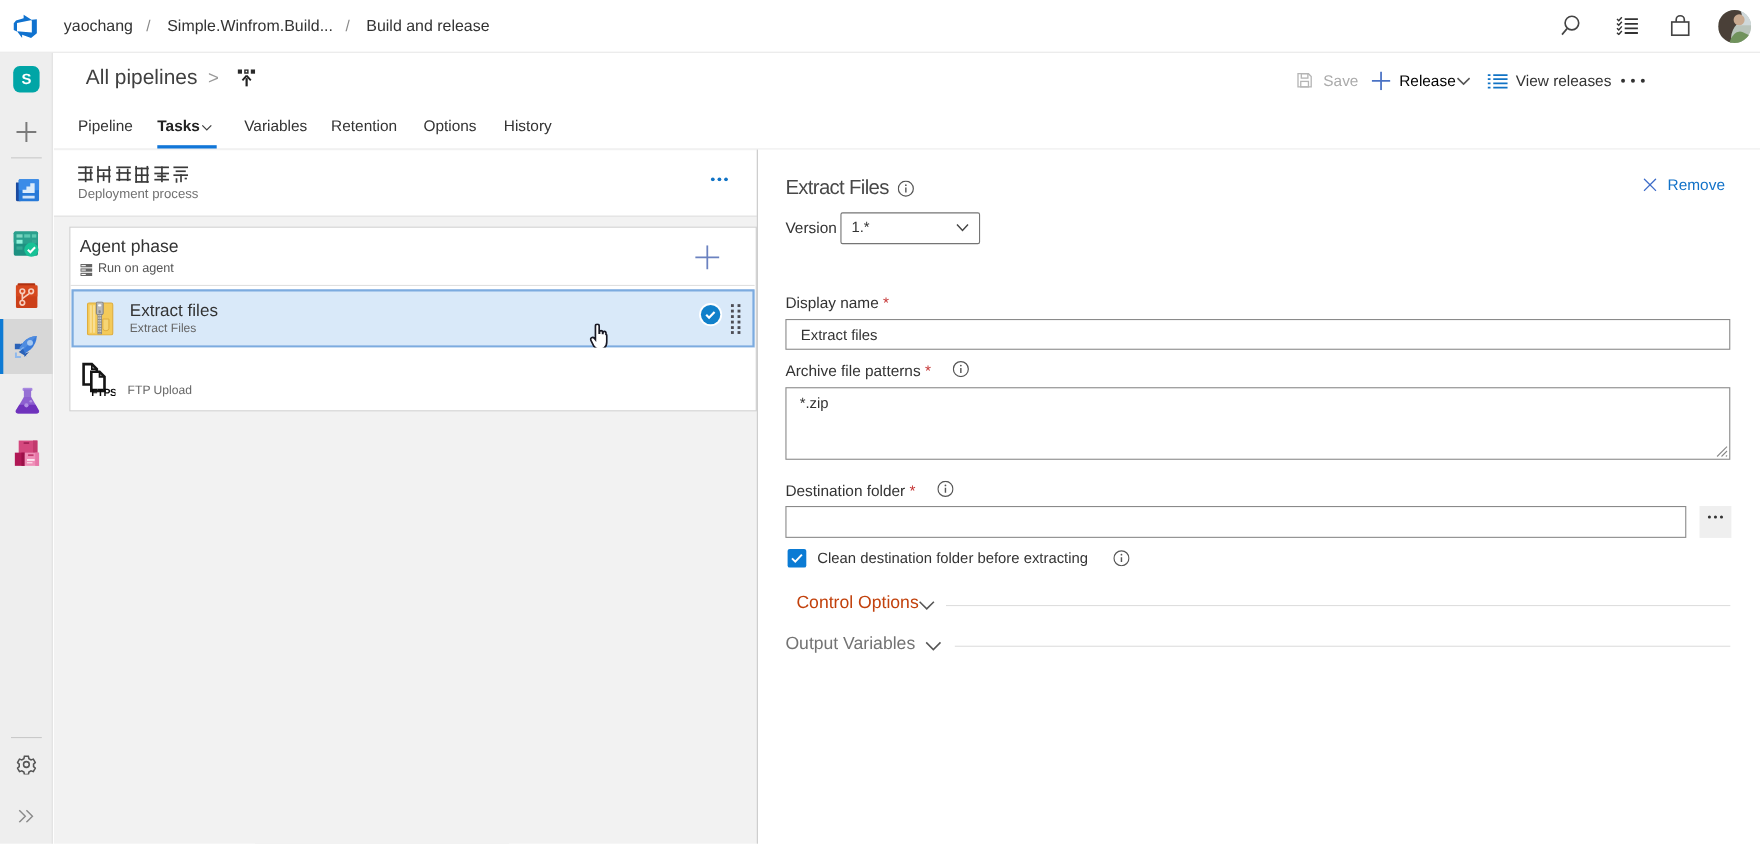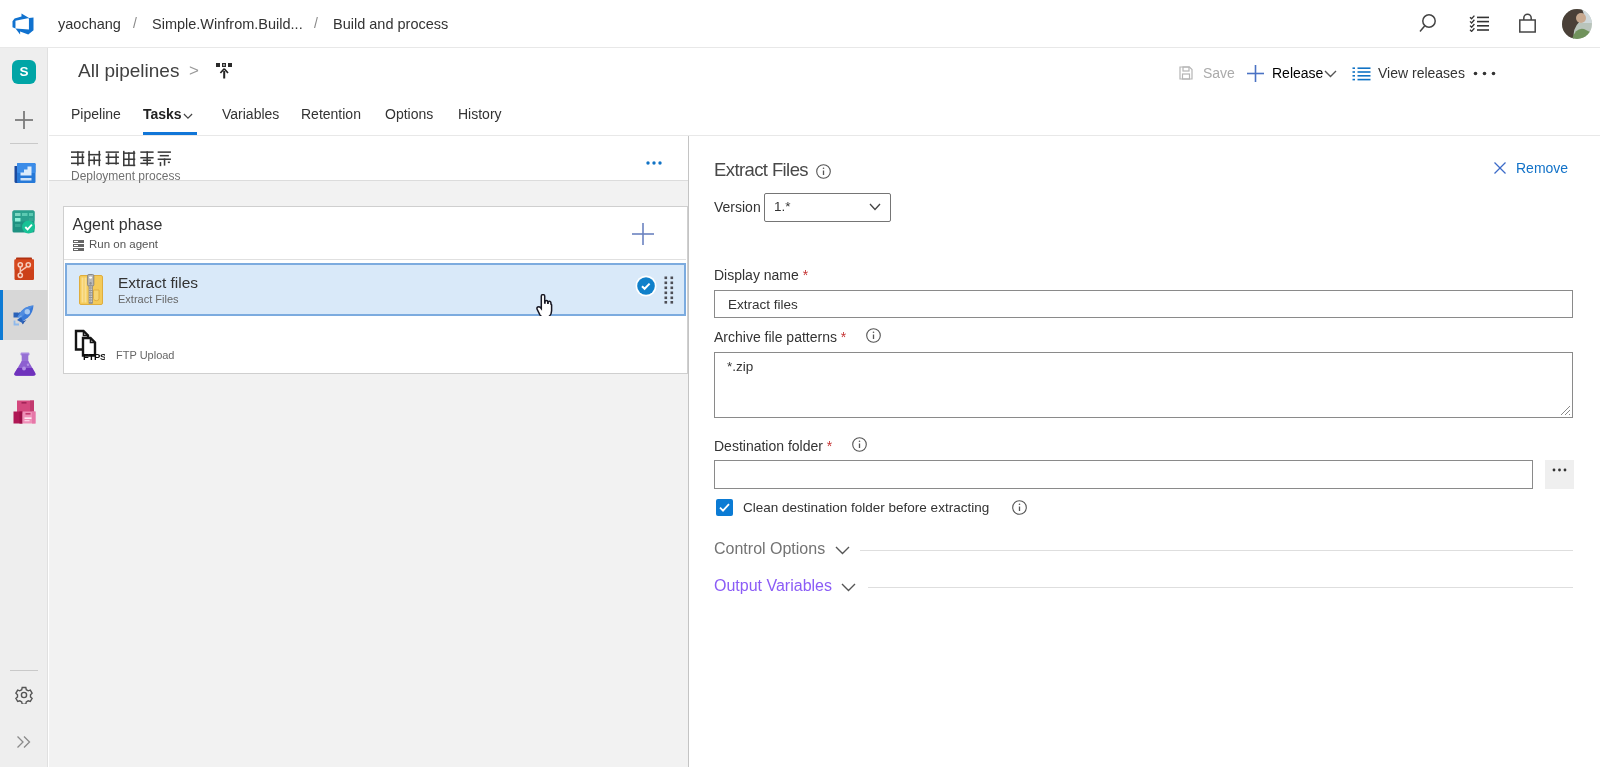--- a/index.html
+++ b/index.html
@@ -22,21 +22,21 @@
 .sbicon { position:absolute; left:11px; width:26px; height:26px; }
 
 #hdr2 { position:absolute; left:49px; top:49px; width:1551px; height:47px; background:#fff; }
 
 #tabs { position:absolute; left:49px; top:96px; width:1551px; height:40px; background:#fff;
   border-bottom:1px solid #e8e8e8; }
 .tab { position:absolute; top:10px; font-size:14px; color:#333; }
 #tab-underline { position:absolute; left:94px; top:36px; width:54px; height:3px; background:#1176d8; }
 
 #leftpanel { position:absolute; left:49px; top:137px; width:639px; height:630px; background:#f2f2f2; }
-#lphead { position:absolute; left:0; top:0; width:639px; height:44px; background:#fff;
+#lphead { position:absolute; left:0; top:0; width:639px; height:60px; background:#fff;
   border-bottom:1px solid #dcdcdc; }
 #card { position:absolute; left:14px; top:69px; width:625px; height:168px; background:#fff;
   border:1px solid #cfcfcf; }
 #selrow { position:absolute; left:1px; top:56px; width:621px; height:53px;
   background:#d9e9f9; border:2px solid #7cabdf; }
 #ftprow { position:absolute; left:1px; top:109px; width:621px; height:51px; background:#fff; }
 
 #vdiv { position:absolute; left:688px; top:136px; width:1px; height:631px; background:#c4c4c4; }
 #rightpanel { position:absolute; left:689px; top:136px; width:911px; height:631px; background:#fff; }
 .lbl { position:absolute; font-size:14px; color:#333; }
@@ -49,21 +49,21 @@
 <body>
 
 <div id="topbar">
   <svg class="abs" style="left:11px;top:12px" width="24" height="24" viewBox="0 0 16 16">
     <path fill="#1072cf" d="M15 3.622v8.512L11.5 15l-5.425-1.975v1.958L3.004 10.97l8.951.7V4.005L15 3.622zm-2.984.428L6.994 1v2.001L2.382 4.356 1 6.13v4.029l1.978.873V5.869l9.038-1.819z"></path>
   </svg>
   <span class="crumb" style="left:58px">yaochang</span>
   <span class="crumbsep" style="left:133px">/</span>
   <span class="crumb" style="left:152px">Simple.Winfrom.Build...</span>
   <span class="crumbsep" style="left:314px">/</span>
-  <span class="crumb" style="left:333px">Build and process</span>
+  <span class="crumb" style="left:333px">Build and release</span>
 
   <svg class="abs" style="left:1418px;top:13px" width="20" height="21" viewBox="0 0 20 21">
     <circle cx="11" cy="8" r="6.2" fill="none" stroke="#444" stroke-width="1.5"></circle>
     <line x1="6.6" y1="13" x2="2" y2="18.5" stroke="#444" stroke-width="1.5"></line>
   </svg>
 
   <svg class="abs" style="left:1469px;top:15px" width="21" height="17" viewBox="0 0 21 17">
     <g stroke="#333" stroke-width="1.3" fill="none">
       <path d="M1 2.2 L2.6 3.8 L5.4 0.6"></path>
         <path d="M1 6.4 L2.6 8 L5.4 4.8"></path>
@@ -440,24 +440,24 @@
         <path d="M4 8.6 l3 3 l6-6.4" stroke="#fff" stroke-width="1.8" fill="none"></path>
       </svg>
   </div>
   <span class="abs" style="left:54px;top:364px;font-size:13.5px;color:#333">Clean destination folder before extracting</span>
   <svg class="info" style="left:323px;top:364px" viewBox="0 0 15 15">
     <circle cx="7.5" cy="7.5" r="6.8" fill="none" stroke="#555" stroke-width="1.1"></circle>
     <line x1="7.5" y1="6.5" x2="7.5" y2="11" stroke="#555" stroke-width="1.3"></line>
     <circle cx="7.5" cy="4.3" r="0.8" fill="#555"></circle>
   </svg>
 
-  <span class="abs" style="left:25px;top:404px;font-size:16px;color:#737373">Control Options</span>
+  <span class="abs" style="left:35px;top:404px;font-size:16px;color:#c2410c">Control Options</span>
   <svg class="abs" style="left:146px;top:410px" width="15" height="9" viewBox="0 0 15 9">
     <path d="M1 1 L7.5 7.5 L14 1" fill="none" stroke="#555" stroke-width="1.4"></path>
   </svg>
   <div class="hline" style="left:171px;top:413.5px;width:713px;background:#dedede"></div>
 
-  <span class="abs" style="left:25px;top:441px;font-size:16px;color:#8b5cf6">Output Variables</span>
+  <span class="abs" style="left:25px;top:441px;font-size:16px;color:#737373">Output Variables</span>
   <svg class="abs" style="left:152px;top:447px" width="15" height="9" viewBox="0 0 15 9">
     <path d="M1 1 L7.5 7.5 L14 1" fill="none" stroke="#555" stroke-width="1.4"></path>
   </svg>
   <div class="hline" style="left:179px;top:450.5px;width:705px;background:#dedede"></div>
 </div>
 
 </body></html>

